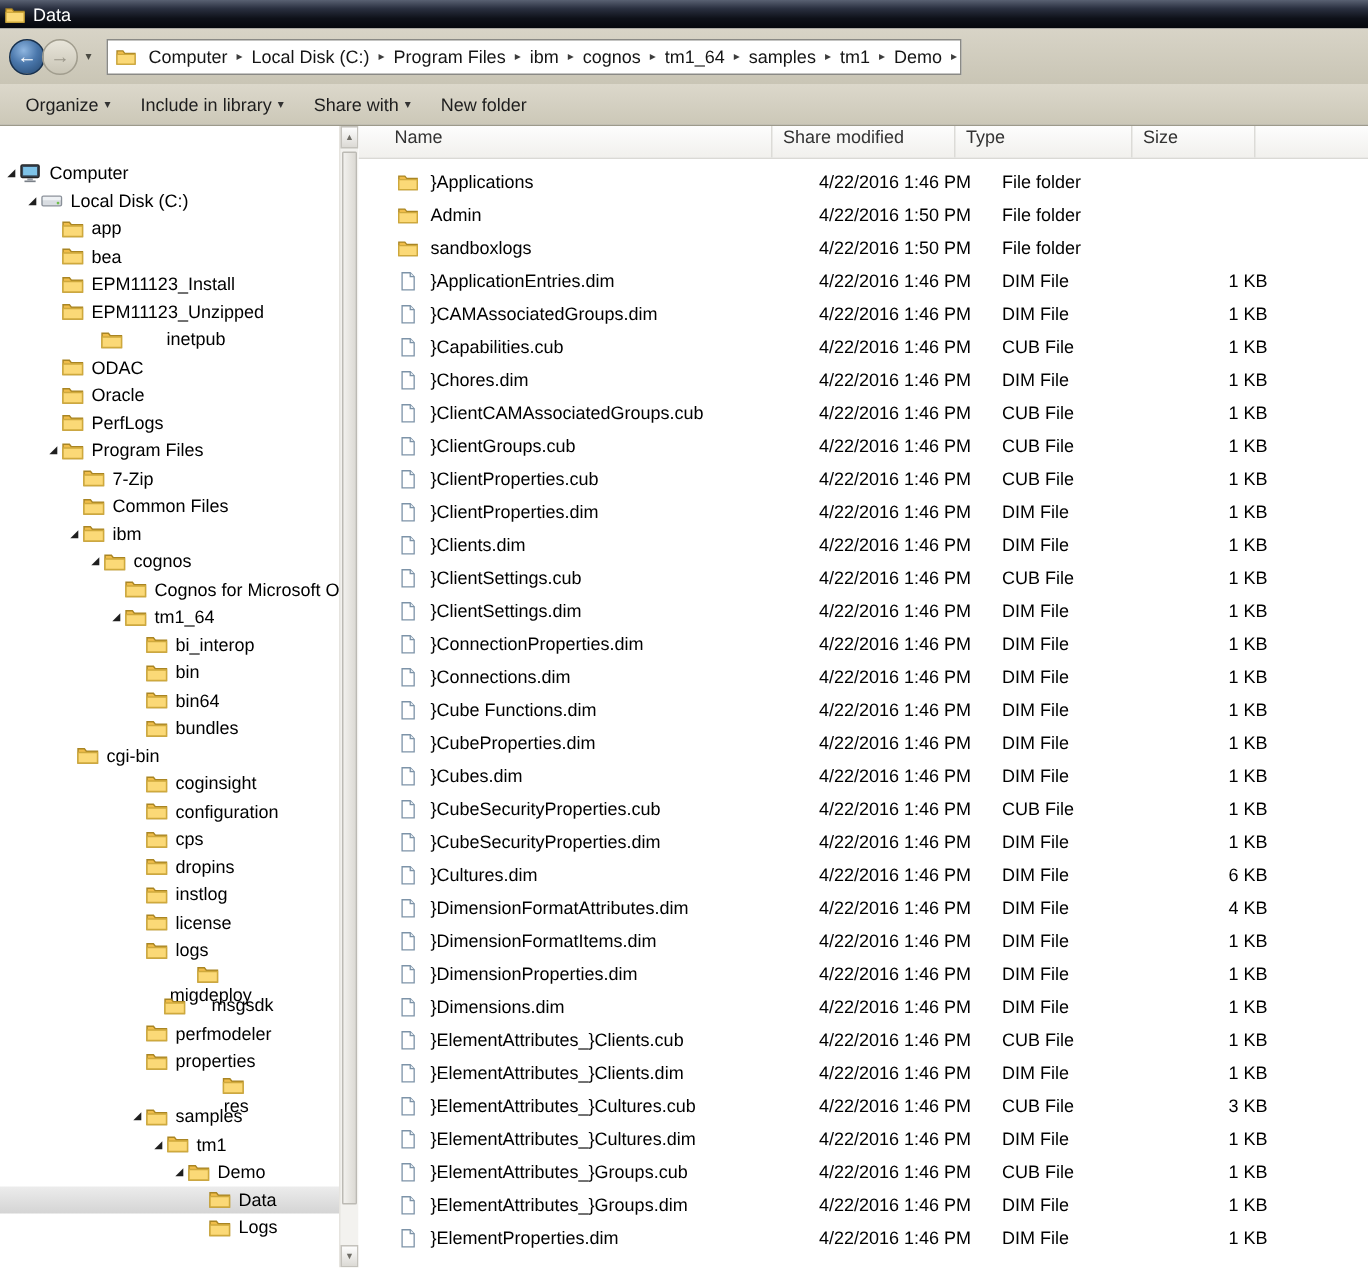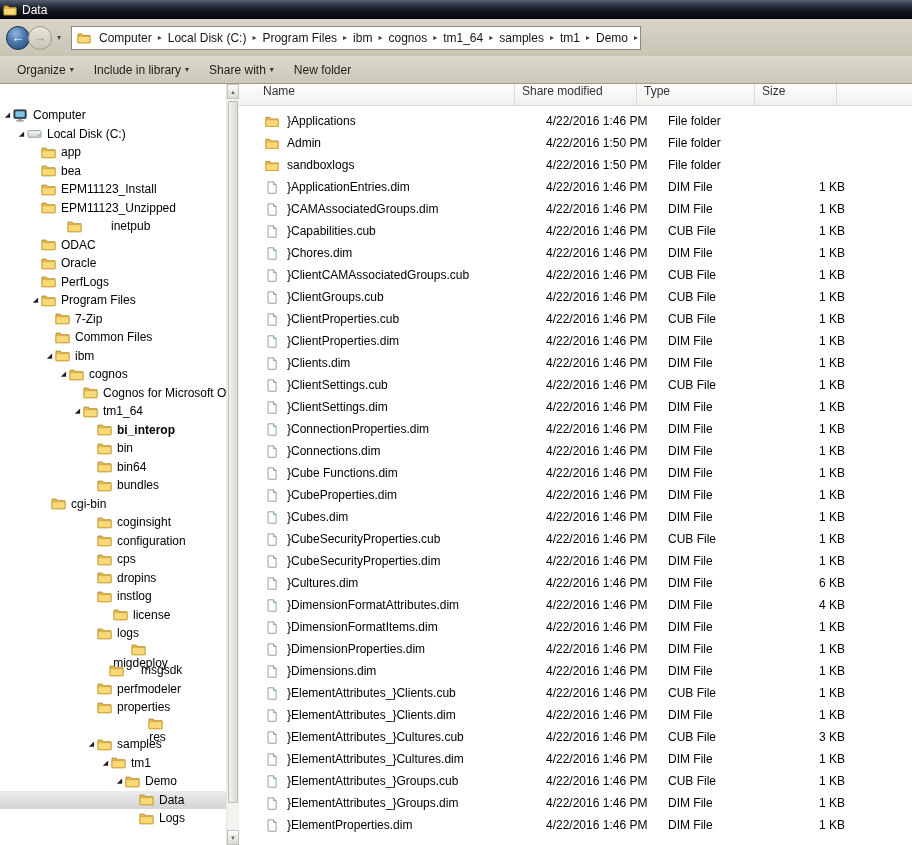--- a/index.html
+++ b/index.html
@@ -321,21 +321,21 @@
         <div class="tree-item" style="padding-left: 72px;">
           <span class="twisty">◢</span>
           <span class="ticon">
             <svg viewBox="0 0 16 14">
               <path d="M1 2.3 h4.6 l1.4 1.8 H15 V12.6 H1 z" fill="#f0bd4a" stroke="#a98523" stroke-width="1"></path>
               <path d="M1 5 H15 V12.6 H1 z" fill="#fbd977" stroke="#cfa93c" stroke-width="1"></path>
             </svg>
           </span>
           <span class="tlabel">tm1_64</span>
         </div>
-        <div class="tree-item" style="padding-left: 86px; font-weight: bold;">
+        <div class="tree-item" style="padding-left: 86px;">
           <span class="twisty"></span>
           <span class="ticon">
             <svg viewBox="0 0 16 14">
               <path d="M1 2.3 h4.6 l1.4 1.8 H15 V12.6 H1 z" fill="#f0bd4a" stroke="#a98523" stroke-width="1"></path>
               <path d="M1 5 H15 V12.6 H1 z" fill="#fbd977" stroke="#cfa93c" stroke-width="1"></path>
             </svg>
           </span>
           <span class="tlabel">bi_interop</span>
         </div>
         <div class="tree-item" style="padding-left: 86px;">
@@ -421,21 +421,21 @@
         <div class="tree-item" style="padding-left: 86px;">
           <span class="twisty"></span>
           <span class="ticon">
             <svg viewBox="0 0 16 14">
               <path d="M1 2.3 h4.6 l1.4 1.8 H15 V12.6 H1 z" fill="#f0bd4a" stroke="#a98523" stroke-width="1"></path>
               <path d="M1 5 H15 V12.6 H1 z" fill="#fbd977" stroke="#cfa93c" stroke-width="1"></path>
             </svg>
           </span>
           <span class="tlabel">instlog</span>
         </div>
-        <div class="tree-item" style="padding-left: 86px; margin-left: 16px;">
+        <div class="tree-item" style="padding-left: 86px;">
           <span class="twisty"></span>
           <span class="ticon">
             <svg viewBox="0 0 16 14">
               <path d="M1 2.3 h4.6 l1.4 1.8 H15 V12.6 H1 z" fill="#f0bd4a" stroke="#a98523" stroke-width="1"></path>
               <path d="M1 5 H15 V12.6 H1 z" fill="#fbd977" stroke="#cfa93c" stroke-width="1"></path>
             </svg>
           </span>
           <span class="tlabel">license</span>
         </div>
         <div class="tree-item" style="padding-left: 86px;">

